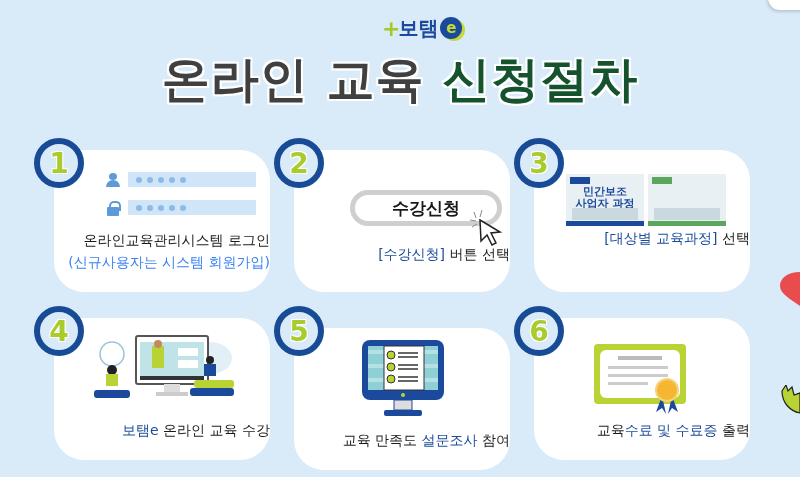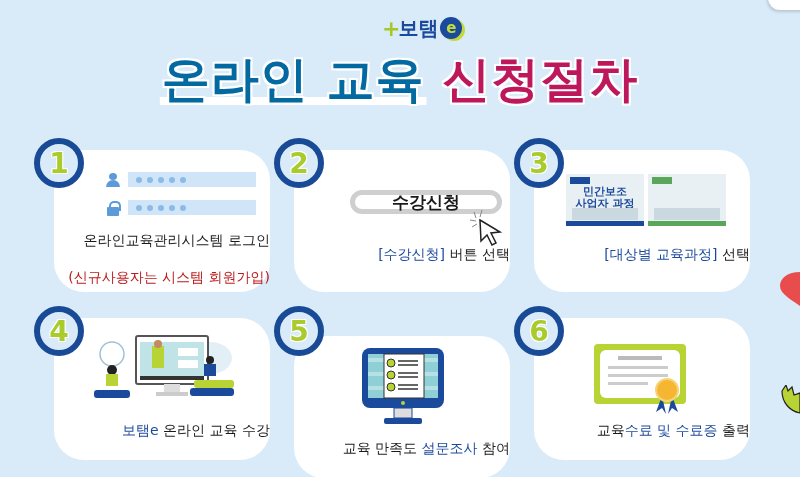--- a/index.html
+++ b/index.html
@@ -25,22 +25,22 @@
     background: #1b4a9c; color: #c3d93a; font-size: 15px;
     display: flex; align-items: center; justify-content: center;
     box-shadow: 3px 2px 0 #c3d93a;
   }
   .title {
     position: absolute; left: 0; right: 0; top: 48px; text-align: center;
     font-size: 48px; font-weight: bold; letter-spacing: 1px;
     -webkit-text-stroke: 2px #ffffff; paint-order: stroke fill;
     text-shadow: 0 0 0 #fff, 2px 2px 0 #fff, -2px -2px 0 #fff, 2px -2px 0 #fff, -2px 2px 0 #fff;
   }
-  .title .blue { color: #0369a1; text-decoration: underline; }
-  .title .green { color: #be185d; }
+  .title .blue { color: #404040; }
+  .title .green { color: #14532d; }
 
   .card {
     position: absolute; width: 216px; height: 142px;
     background: #ffffff; border-radius: 30px;
   }
   .num-circle {
     position: absolute; width: 50px; height: 50px; border-radius: 50%;
     border: 6px solid #184a96; background: #d9eaf9;
     display: flex; align-items: center; justify-content: center;
     font-weight: bold; font-size: 28px; color: #a9cc2c;
@@ -61,21 +61,21 @@
   .lock-icon::before { content:""; position:absolute; left:3px; top:0; width:8px; height:8px; border:2px solid #5d9bd8; border-bottom:none; border-radius:5px 5px 0 0; }
   .lock-icon::after { content:""; position:absolute; left:1px; top:6px; width:12px; height:9px; background:#5d9bd8; border-radius:1px; }
   .login-field {
     width: 128px; height: 15px; background: #d1e5f8;
     display: flex; align-items: center; gap: 5px; padding-left: 8px;
   }
   .dot { width: 6px; height: 6px; border-radius: 50%; background: #8dbbe8; }
 
   
   .pill {
-    position: absolute; left: 56px; top: 40px; width: 152px; height: 24px;
+    position: absolute; left: 56px; top: 40px; width: 152px; height: 36px;
     border: 5px solid #cfcfcf; border-radius: 20px; background: #fff;
     display: flex; align-items: center; justify-content: center;
     font-weight: bold; font-size: 17px; color: #1a1a1a;
   }
   .cursor-icon { position: absolute; left: 176px; top: 60px; }
 
   
   .thumb {
     position: absolute; width: 78px; height: 52px; background: #e9f0f3; overflow: hidden;
   }
@@ -123,21 +123,21 @@
     <span class="login-icon lock-icon"></span>
     <span class="login-field">
       <i class="dot"></i>
         <i class="dot"></i>
         <i class="dot"></i>
         <i class="dot"></i>
         <i class="dot"></i>
     </span>
   </div>
   <div class="caption" style="top:82px;">온라인교육관리시스템 로그인</div>
-  <div class="caption" style="top:119px;color:#b91c1c;">(신규사용자는 시스템 회원가입)</div>
+  <div class="caption" style="top:104px;color:#3b82f6;">(신규사용자는 시스템 회원가입)</div>
 </div>
 <div class="num-circle" style="left:34px;top:138px;">1</div>
 
 <div class="card" style="left:294px;top:150px;">
   <div class="pill">수강신청</div>
   <svg class="cursor-icon" width="34" height="36">
     <g stroke="#888" stroke-width="1">
         <line x1="4" y1="2" x2="6" y2="8"></line>
         <line x1="12" y1="0" x2="10" y2="7"></line>
         <line x1="0" y1="10" x2="6" y2="11"></line>
@@ -159,21 +159,21 @@
       <div>사업자 과정</div>
     </div>
     <span class="scene"></span>
     <span class="bar" style="background:#1b4a9c;"></span>
   </div>
   <div class="thumb" style="left:114px;top:24px;">
     <span class="tag" style="background:#5aa65a;"></span>
     <span class="scene"></span>
     <span class="bar" style="background:#5aa65a;"></span>
   </div>
-  <div class="caption" style="top:96px;margin-left:12px;">
+  <div class="caption" style="top:80px;margin-left:12px;">
     <span class="hl">[대상별 교육과정]</span><span> 선택</span>
   </div>
 </div>
 <div class="num-circle" style="left:514px;top:138px;">3</div>
 
 <div class="card" style="left:54px;top:318px;">
   <svg style="position:absolute;left:36px;top:14px" width="150" height="70">
     <circle cx="22" cy="22" r="12" fill="none" stroke="#9fc2d6" stroke-width="1.5"></circle>
     <ellipse cx="120" cy="26" rx="22" ry="16" fill="#e3eff6"></ellipse>
     <rect x="46" y="4" width="72" height="48" rx="2" fill="#fff" stroke="#555" stroke-width="2"></rect>
@@ -192,21 +192,21 @@
     <rect x="104" y="48" width="40" height="8" rx="3" fill="#b7d334"></rect>
     <circle cx="120" cy="28" r="4" fill="#222"></circle>
     <rect x="114" y="32" width="12" height="12" fill="#1b4a9c"></rect>
   </svg>
   <div class="caption" style="top:104px;padding-left:25px;">
     <span class="hl">보탬e</span><span> 온라인 교육 수강</span>
   </div>
 </div>
 <div class="num-circle" style="left:34px;top:306px;">4</div>
 
-<div class="card" style="left:294px;top:336px;">
+<div class="card" style="left:294px;top:328px;">
   <svg style="position:absolute;left:66px;top:10px" width="86" height="82">
     <rect x="2" y="2" width="82" height="60" rx="8" fill="#1b4a9c"></rect>
     <rect x="8" y="8" width="70" height="44" fill="#8fcfd6"></rect>
     <rect x="8" y="12" width="70" height="4" fill="#b5e0e4"></rect>
     <rect x="8" y="26" width="70" height="4" fill="#b5e0e4"></rect>
     <rect x="8" y="40" width="70" height="4" fill="#b5e0e4"></rect>
     <rect x="24" y="8" width="40" height="44" fill="#fff" stroke="#333" stroke-width="1"></rect>
     <circle cx="31" cy="17" r="4" fill="#b7d334" stroke="#333"></circle>
     <circle cx="31" cy="29" r="4" fill="#b7d334" stroke="#333"></circle>
     <circle cx="31" cy="41" r="4" fill="#b7d334" stroke="#333"></circle>

